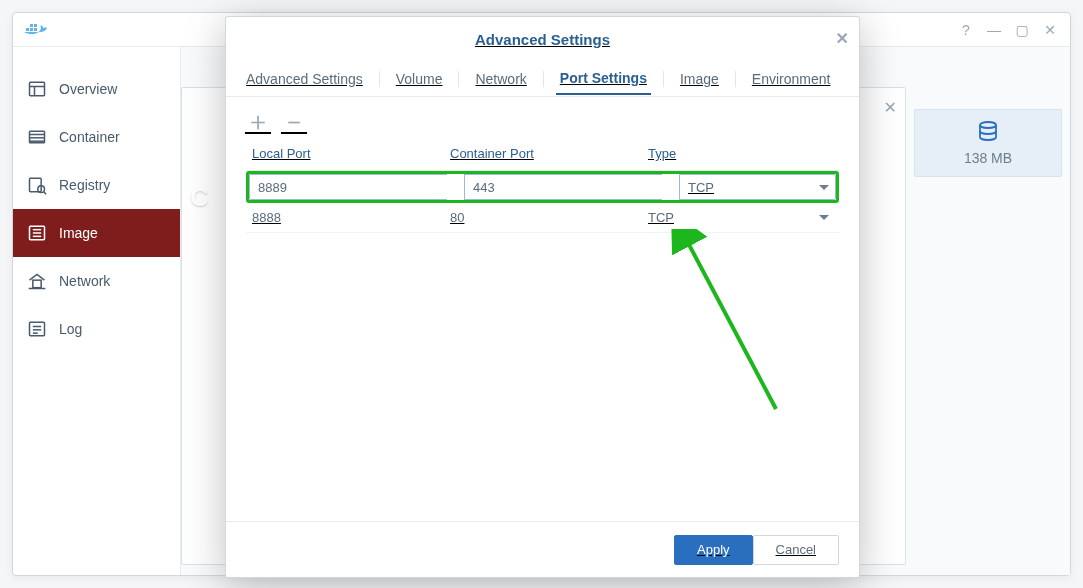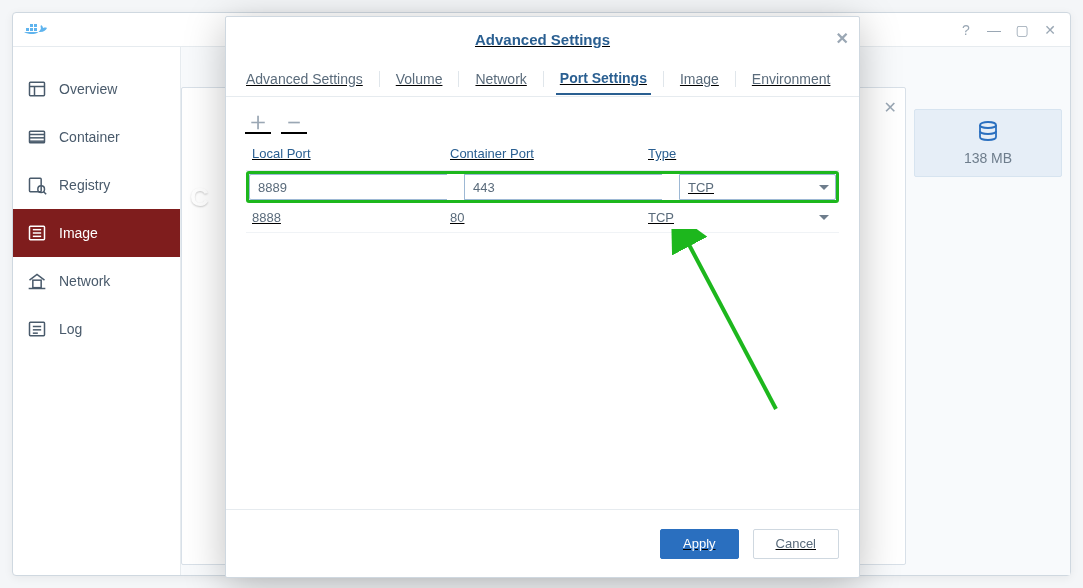--- a/index.html
+++ b/index.html
@@ -239,26 +239,25 @@
     border-left: 5px solid transparent;
     border-right: 5px solid transparent;
     border-top: 5px solid #6e7d8c;
   }
   .trow .typecell {
     display: flex; align-items: center; justify-content: space-between;
     padding-right: 10px;
   }
 
   .modal-footer {
-    height: 68px;
+    height: 56px;
     border-top: 1px solid #e6ebef;
     display: flex;
     align-items: center;
     justify-content: flex-end;
-    gap: 14px;
     padding: 12px 20px;
   }
   .btn {
     height: 30px;
     padding: 0 22px;
     font-size: 13px;
     border: 1px solid #cfd8e0;
     background: #fff;
     color: #5a6b7b;
     border-radius: 2px;

